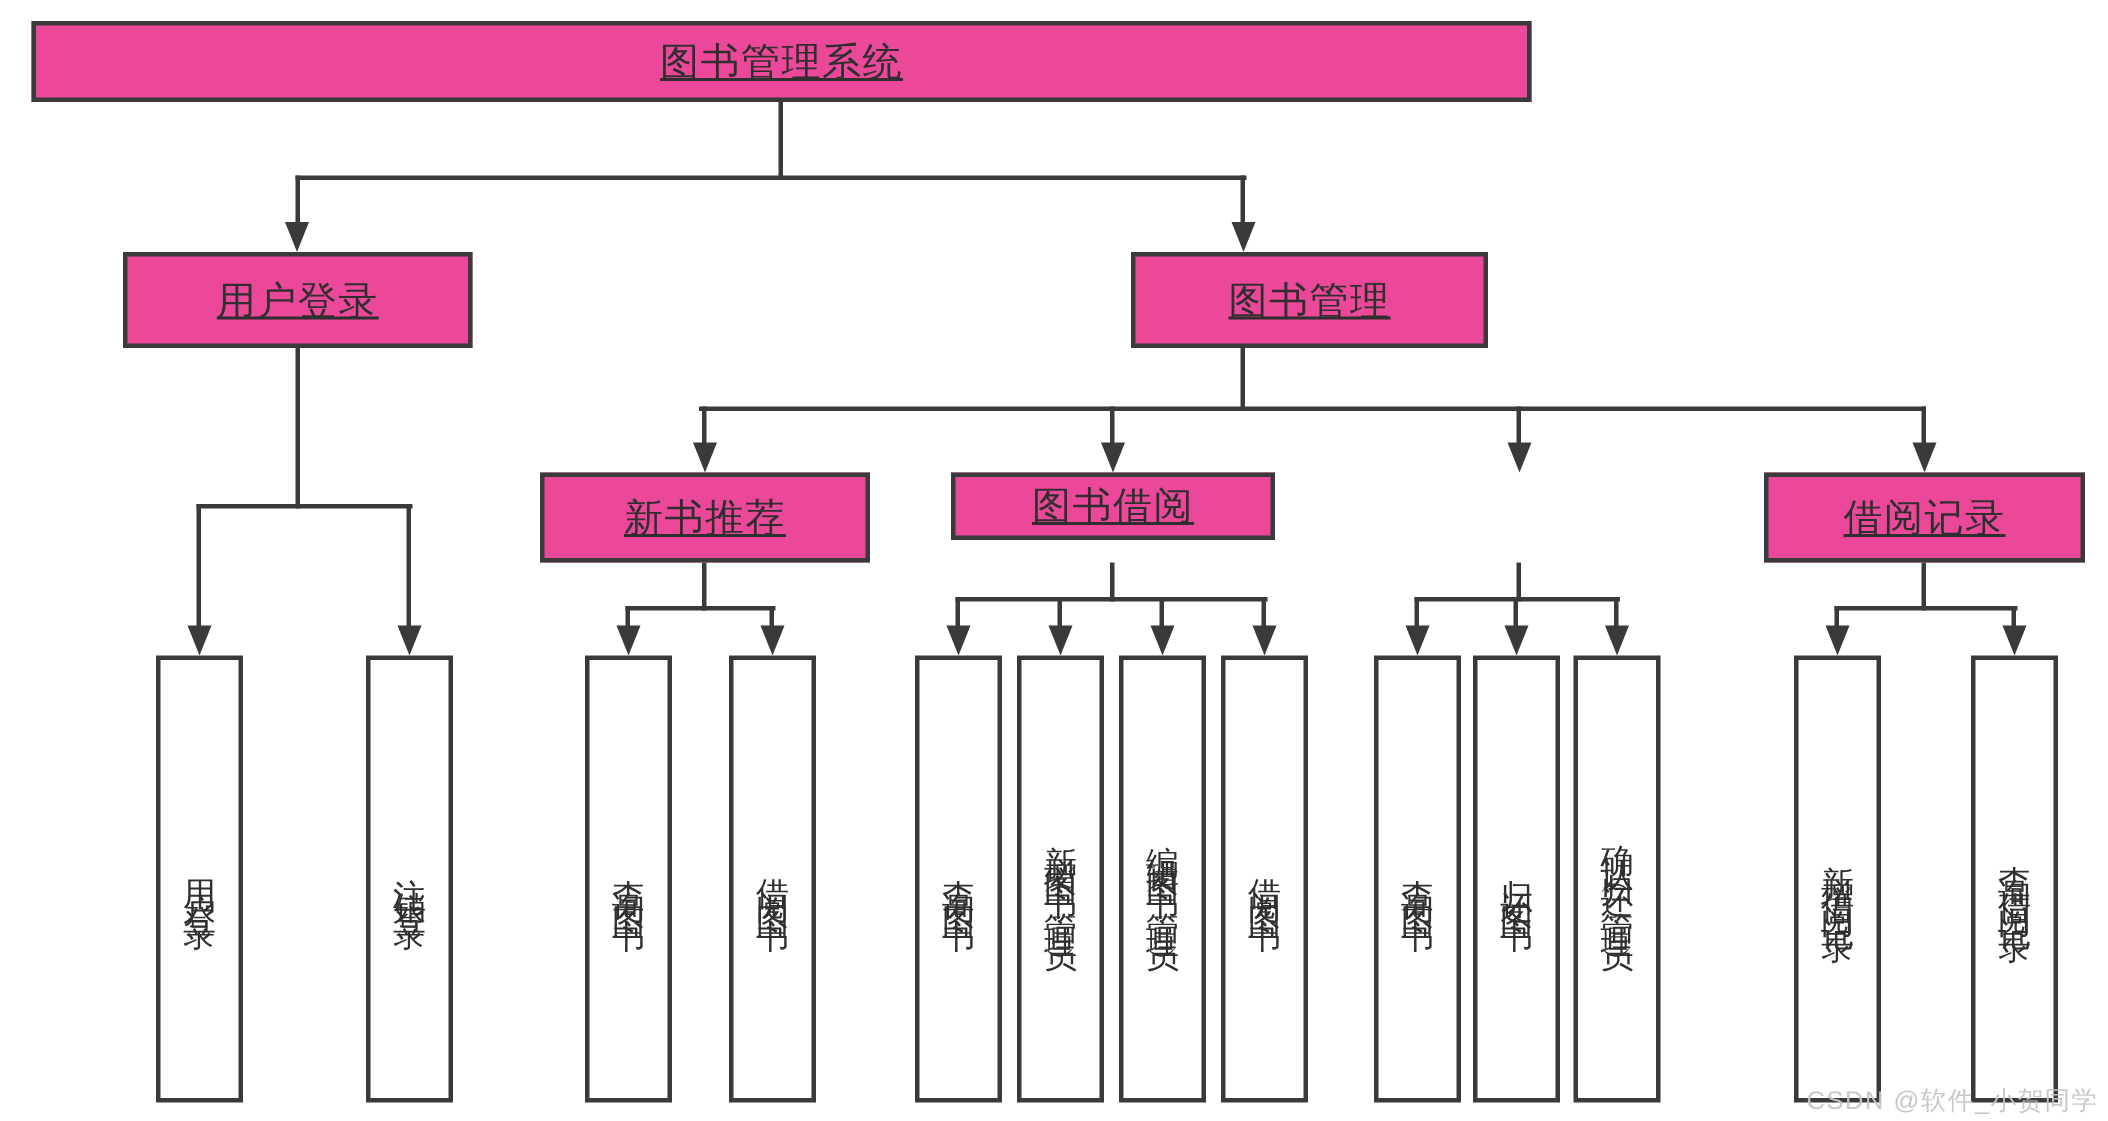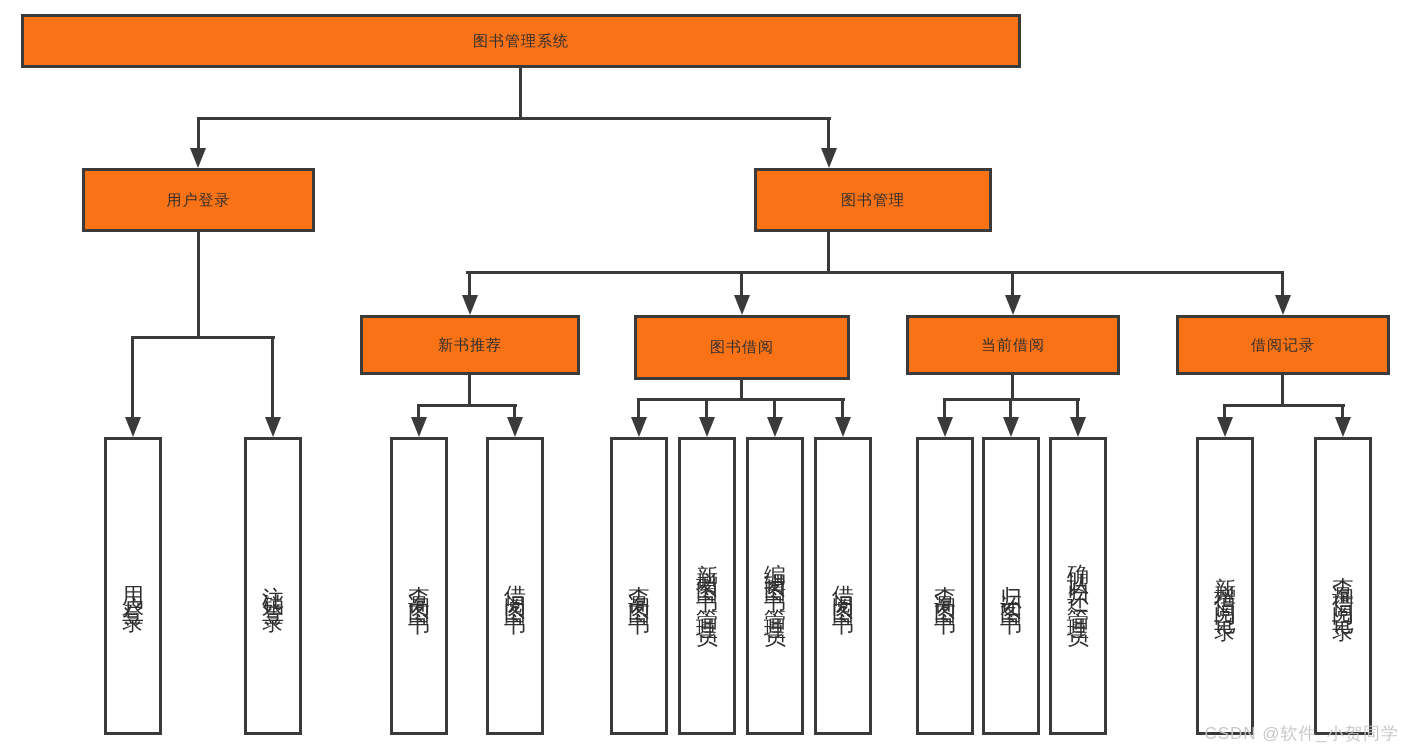--- a/index.html
+++ b/index.html
@@ -1,23 +1,23 @@
 <!DOCTYPE html>
 <html><head>
 <meta charset="utf-8">
 <style>
   html,body{margin:0;padding:0;background:#ffffff;}
   #canvas{
     position:relative;width:1405px;height:747px;background:#ffffff;overflow:hidden;
     font-family:"Liberation Sans","DejaVu Sans",sans-serif;color:#2f2f2f;
   }
   .box{
-    position:absolute;box-sizing:border-box;background:#f97316;
+    position:absolute;box-sizing:border-box;background:#ec4899;
     border:3px solid #3a3a3a;display:flex;align-items:center;justify-content:center;
-    font-size:15px;letter-spacing:1px;color:#2f2f2f;z-index:2;
+    font-size:26px;letter-spacing:1px;color:#2f2f2f;z-index:2;text-decoration:underline;
   }
   .leaf{
     position:absolute;box-sizing:border-box;background:#ffffff;
     border:3px solid #3a3a3a;top:437px;width:58px;height:298px;
     display:flex;align-items:center;justify-content:center;z-index:2;
   }
   .leaf span{
     writing-mode:vertical-rl;font-size:22px;line-height:1;
     letter-spacing:9px;color:#2f2f2f;
   }
@@ -63,22 +63,21 @@
   <div class="vl" style="left:468px;top:271px;height:26px;"></div>
   <div class="vl" style="left:740px;top:271px;height:26px;"></div>
   <div class="vl" style="left:1011px;top:271px;height:26px;"></div>
   <div class="vl" style="left:1281px;top:271px;height:26px;"></div>
   <div class="ar" style="left:462px;top:295px;"></div>
   <div class="ar" style="left:734px;top:295px;"></div>
   <div class="ar" style="left:1005px;top:295px;"></div>
   <div class="ar" style="left:1275px;top:295px;"></div>
 
   <div class="box" style="left:360px;top:315px;width:220px;height:60px;">新书推荐</div>
-  <div class="box" style="left:634px;top:315px;width:216px;height:65px;">图书借阅</div>
-  <div class="box" style="left:906px;top:315px;width:214px;height:60px;">当前借阅</div>
+  <div class="box" style="left:634px;top:315px;width:216px;height:45px;">图书借阅</div>
   <div class="box" style="left:1176px;top:315px;width:214px;height:60px;">借阅记录</div>
 
   <div class="vl" style="left:468px;top:375px;height:32px;"></div>
   <div class="hl" style="left:417px;top:404px;width:100px;"></div>
   <div class="vl" style="left:417px;top:404px;height:17px;"></div>
   <div class="vl" style="left:513px;top:404px;height:17px;"></div>
   <div class="ar" style="left:411px;top:417px;"></div>
   <div class="ar" style="left:507px;top:417px;"></div>
 
   <div class="vl" style="left:740px;top:375px;height:26px;"></div>

